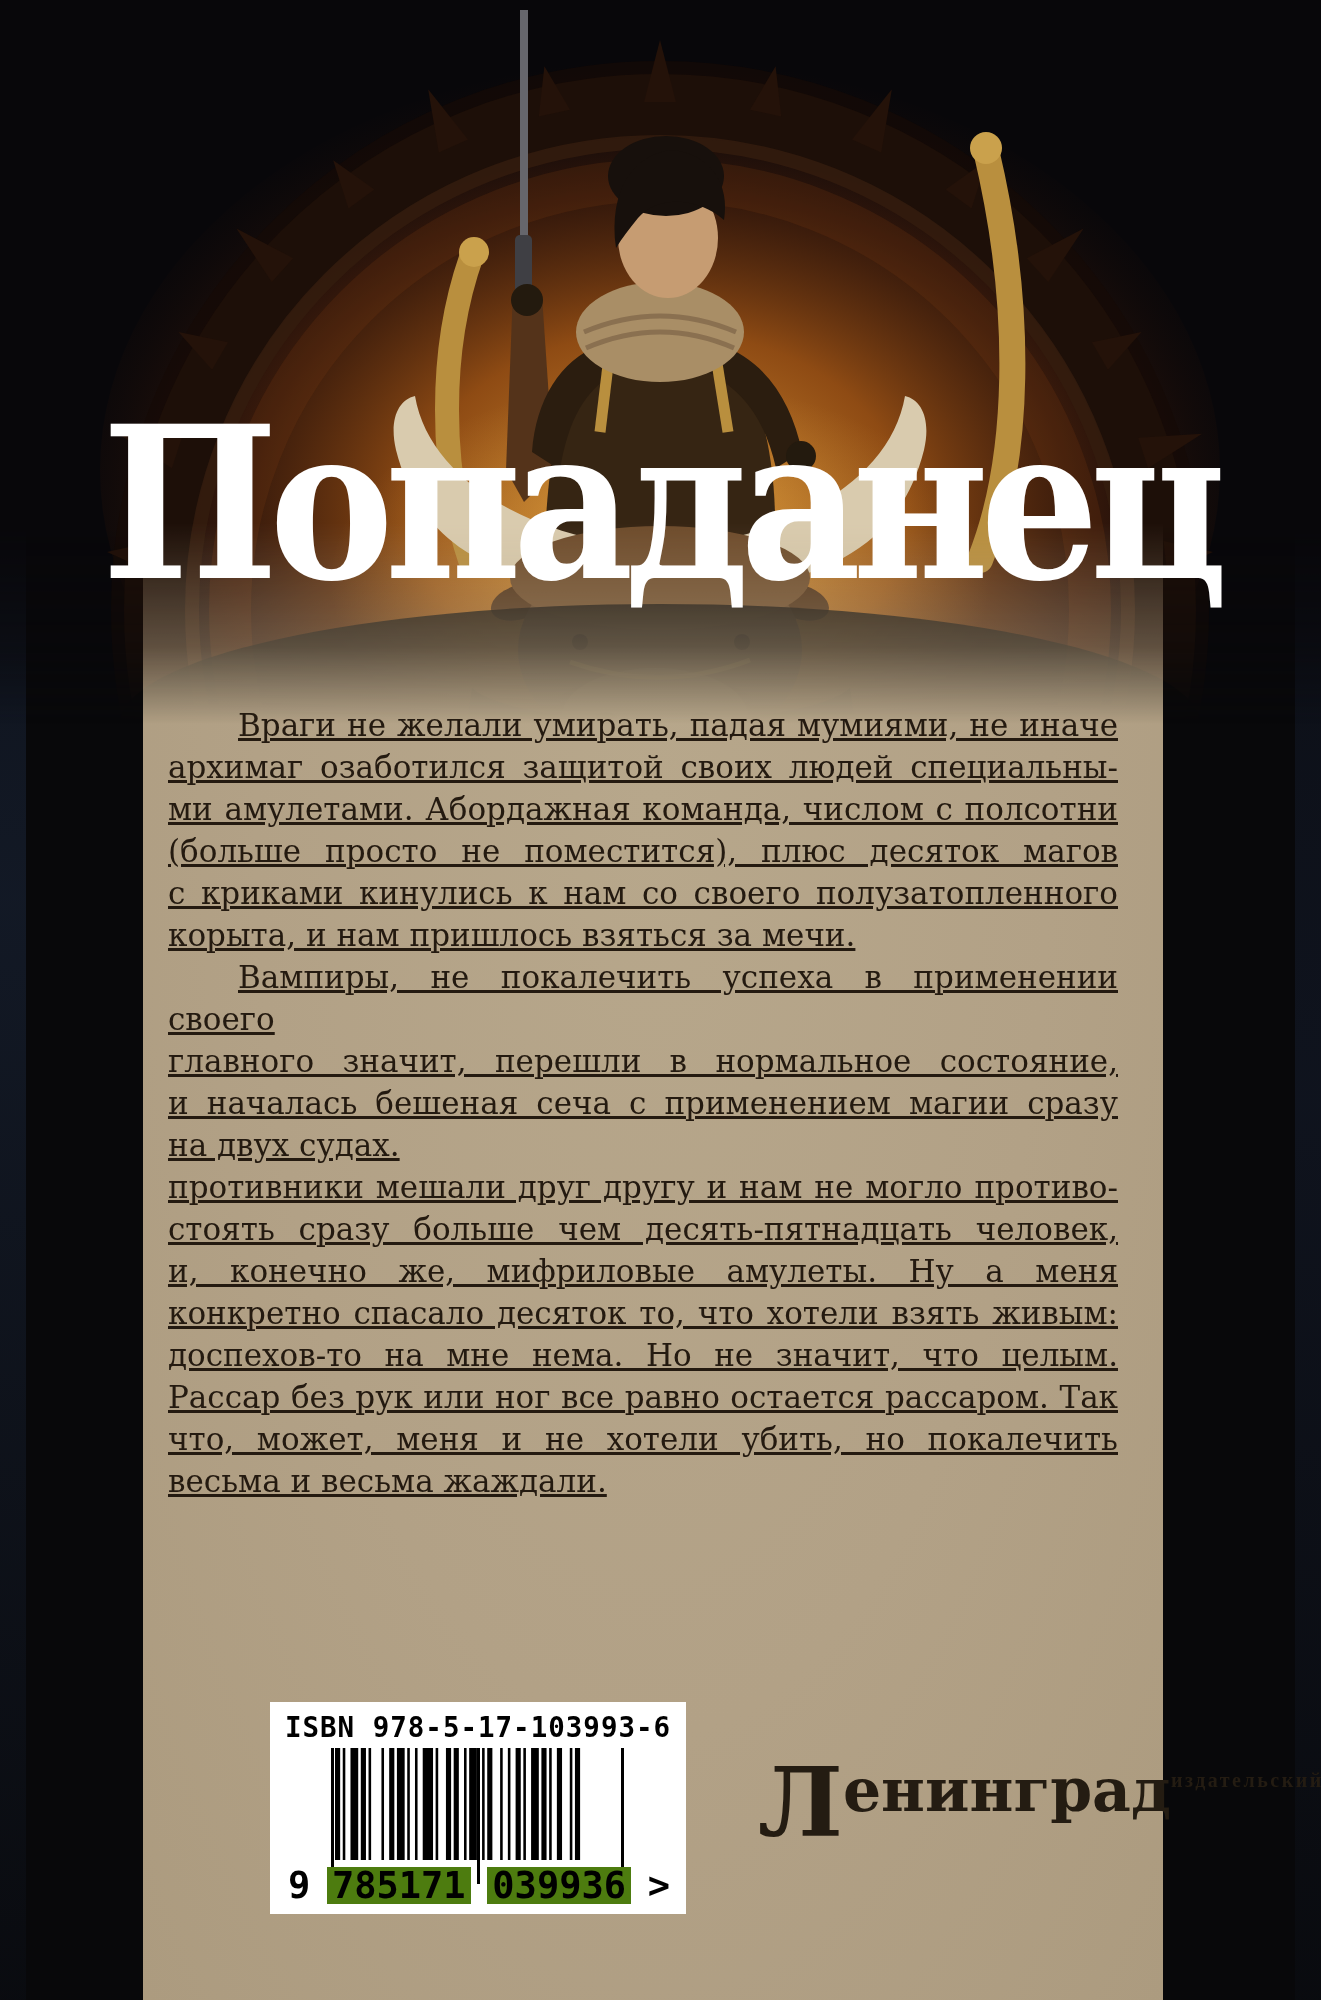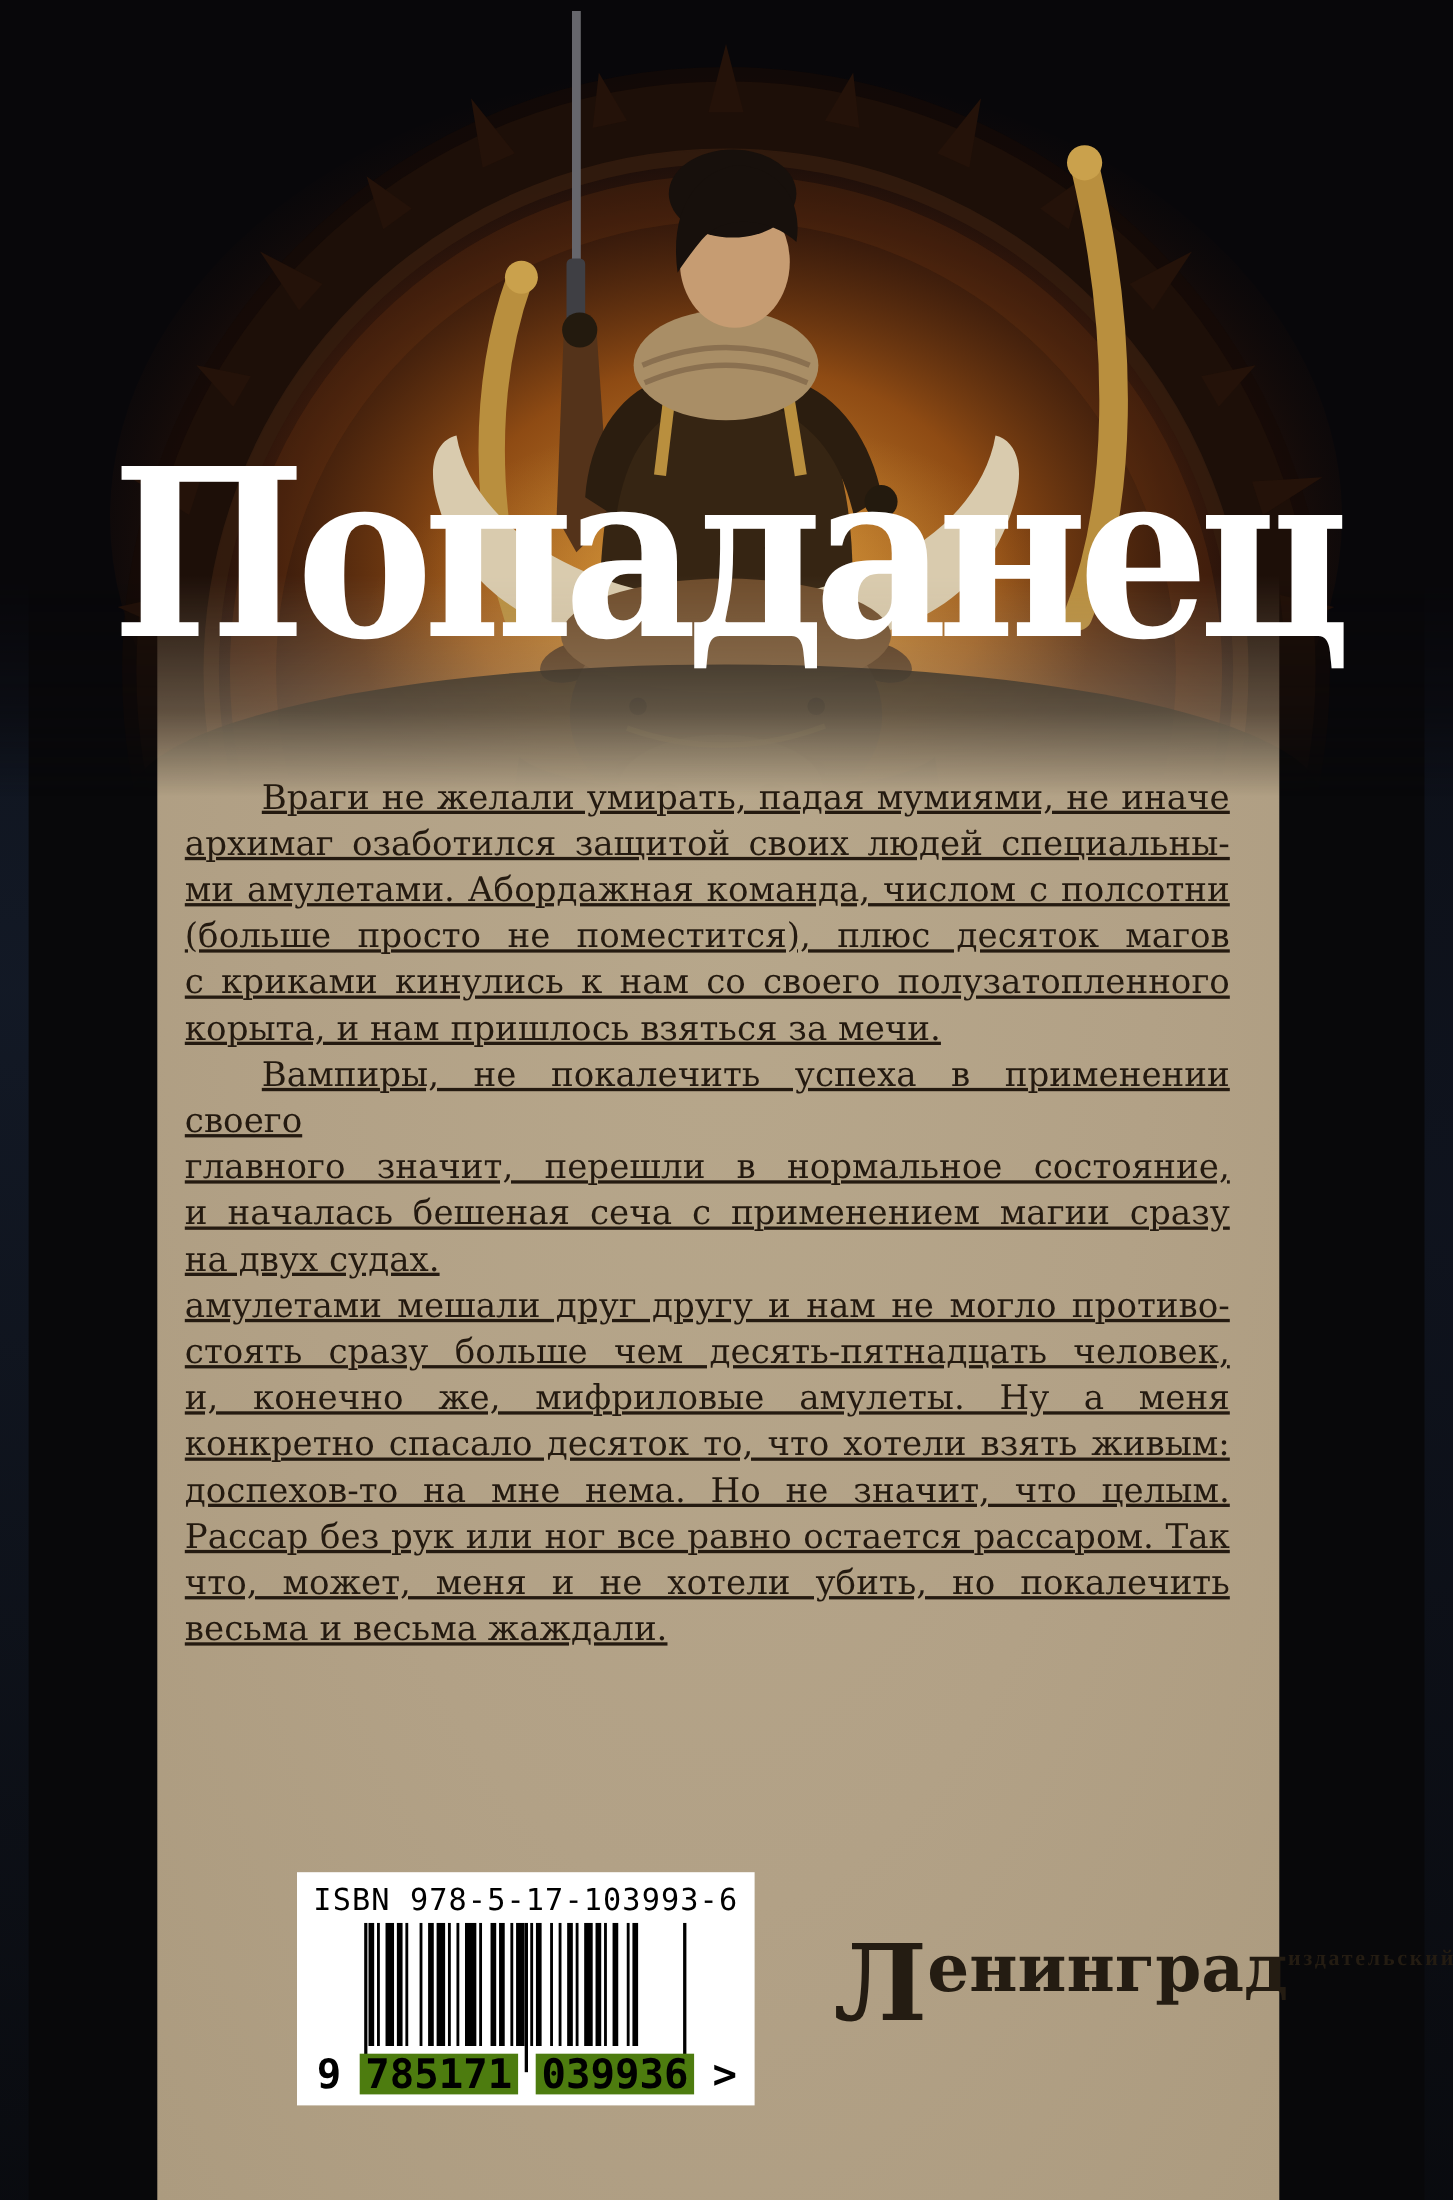--- a/index.html
+++ b/index.html
@@ -42,21 +42,21 @@
   .annotation .line.last{text-align:justify;text-align-last:left;}
   .annotation .line.first{text-indent:70px;}
 
   
   .isbn-box{
     position:absolute;left:270px;top:1702px;width:416px;height:212px;
     background:#ffffff;z-index:4;
   }
   .isbn-line{
     margin-top:9px;text-align:center;
-    font-family:"DejaVu Sans Mono", monospace;font-weight:normal;
+    font-family:"DejaVu Sans Mono", monospace;font-weight:bold;
     font-size:27.5px;letter-spacing:1px;color:#000;white-space:nowrap;
   }
   .bars{display:block;margin:5px auto 0 auto;width:295px;height:136px;}
   .digits-row{
     position:absolute;left:0;bottom:10px;width:100%;box-sizing:border-box;
     padding:0 16px 0 18px;display:flex;justify-content:space-between;align-items:flex-end;
     font-family:"DejaVu Sans Mono", monospace;font-weight:bold;font-size:37px;
     line-height:1;color:#000;
   }
   .digits-row .grp{background:#4d7c0f;padding:0 5px;}
@@ -190,21 +190,21 @@
     <div class="line first">Враги не желали умирать, падая мумиями, не иначе</div>
     <div class="line">архимаг озаботился защитой своих людей специальны-</div>
     <div class="line">ми амулетами. Абордажная команда, числом с полсотни</div>
     <div class="line">(больше просто не поместится), плюс десяток магов</div>
     <div class="line">с криками кинулись к нам со своего полузатопленного</div>
     <div class="line last">корыта, и нам пришлось взяться за мечи.</div>
     <div class="line first">Вампиры, не покалечить успеха в применении своего</div>
     <div class="line">главного значит, перешли в нормальное состояние,</div>
     <div class="line">и началась бешеная сеча с применением магии сразу</div>
     <div class="line last">на двух судах.</div>
-    <div class="line">амулетами мешали друг другу и нам не могло противо-</div>
+    <div class="line">противники мешали друг другу и нам не могло противо-</div>
     <div class="line">стоять сразу больше чем десять-пятнадцать человек,</div>
     <div class="line">и, конечно же, мифриловые амулеты. Ну а меня</div>
     <div class="line">конкретно спасало десяток то, что хотели взять живым:</div>
     <div class="line">доспехов-то на мне нема. Но не значит, что целым.</div>
     <div class="line">Рассар без рук или ног все равно остается рассаром. Так</div>
     <div class="line">что, может, меня и не хотели убить, но покалечить</div>
     <div class="line last">весьма и весьма жаждали.</div>
   </div>
 
 <div class="isbn-box">

